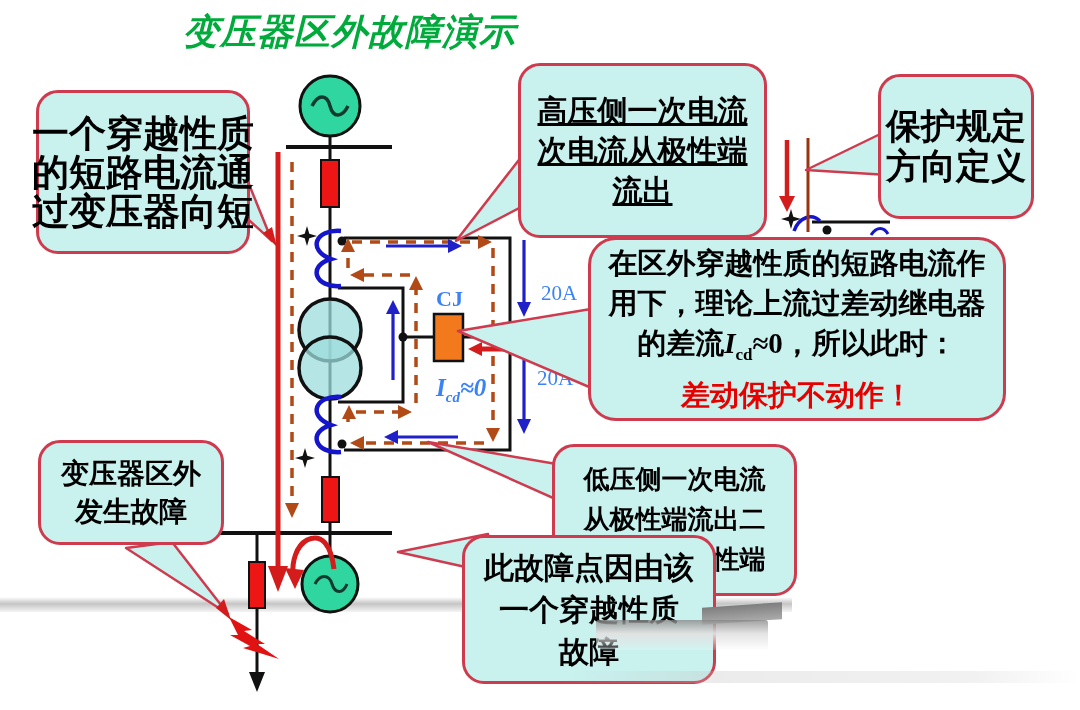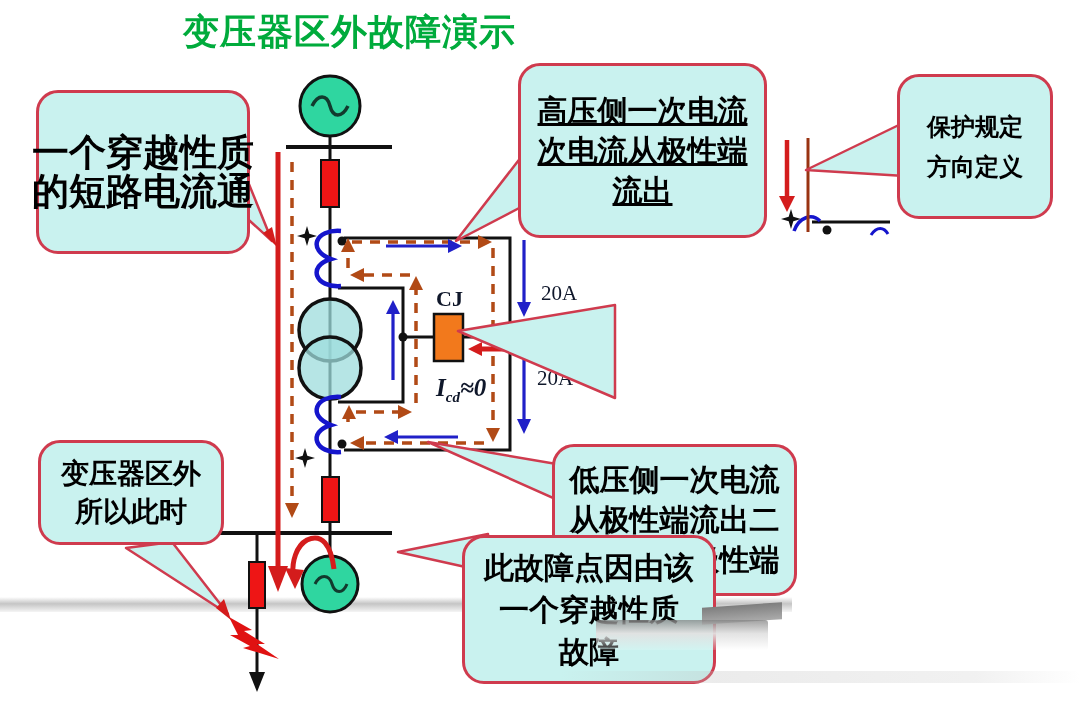--- a/index.html
+++ b/index.html
@@ -1,29 +1,29 @@
 <!DOCTYPE html>
 <html><head>
 <meta charset="utf-8">
 <style>
   html,body{margin:0;padding:0;background:#fff;}
   #page{position:relative;width:1080px;height:710px;background:#ffffff;overflow:hidden;
         font-family:"Liberation Serif","DejaVu Serif",serif;}
   #title{position:absolute;left:183px;top:8px;font-size:36px;font-weight:bold;
-         color:#00ab3c;letter-spacing:1px;z-index:1;}
+         color:#00ab3c;letter-spacing:1px;z-index:1;font-style:italic;}
   svg.layer{position:absolute;left:0;top:0;width:1080px;height:710px;}
   #diagram{z-index:1;}
   #tails{z-index:2;}
   #tail-fault-cleared{z-index:4;}
   .callout{position:absolute;background:#c9f2ef;border:3px solid #cf3b4e;border-radius:22px;
            color:#000;font-weight:bold;text-align:center;display:flex;flex-direction:column;
            justify-content:center;align-items:center;z-index:3;}
   .callout .c-line{white-space:nowrap;}
   .hl{color:#e60000;}
-  .lbl{position:absolute;z-index:1;color:#0f172a;}
+  .lbl{position:absolute;z-index:1;color:#3b82f6;}
   .icd{font-style:italic;font-size:25px;font-weight:bold;margin-top:12px;}
   .icd sub{font-size:15px;}
   #floor-band{position:absolute;left:0;top:597px;width:792px;height:15px;z-index:0;
       background:linear-gradient(to bottom,rgba(160,160,160,0),rgba(140,140,140,.5) 45%,rgba(170,170,170,.12));}
   #floor-bar{position:absolute;left:702px;top:605px;width:80px;height:17px;z-index:5;
       background:linear-gradient(to bottom,#7e7e7e,#ababab);transform:skewY(-4deg);}
   #smudge{position:absolute;left:596px;top:620px;width:172px;height:30px;z-index:6;border-radius:3px;
       background:linear-gradient(to bottom,rgba(130,130,130,.75),rgba(225,225,225,.95) 45%,rgba(255,255,255,.15));}
   #faint-strip{position:absolute;left:560px;top:671px;width:520px;height:12px;z-index:5;
       background:linear-gradient(to right,rgba(190,190,190,0),rgba(190,190,190,.3) 30%,rgba(200,200,200,.25) 80%,rgba(200,200,200,0));}
@@ -167,43 +167,52 @@
     </g>
     <g fill="#d41c1c">
       <polygon points="277,247 263,233 272,227"></polygon>
       <polygon points="231,620 216,608 224,599"></polygon>
     </g>
   </svg>
 
   <div class="callout" style="left:36px;top:90px;width:208px;height:158px;font-size:37px;line-height:39px;">
     <div class="c-line">一个穿越性质</div>
     <div class="c-line">的短路电流通</div>
+    <div class="c-line">过变压器向短</div>
   </div>
 
   <div class="callout" style="left:518px;top:63px;width:243px;height:169px;font-size:30px;line-height:40px;text-decoration:underline;">
     <div class="c-line">高压侧一次电流</div>
     <div class="c-line">次电流从极性端</div>
     <div class="c-line">流出</div>
   </div>
 
-  <div class="callout" style="left:897px;top:74px;width:150px;height:139px;font-size:24px;line-height:40px;">
+  <div class="callout" style="left:878px;top:74px;width:150px;height:139px;font-size:35px;line-height:40px;">
     <div class="c-line">保护规定</div>
     <div class="c-line">方向定义</div>
   </div>
 
-
-  <div class="callout" style="left:552px;top:444px;width:239px;height:146px;font-size:30px;line-height:40px;">
+  <div class="callout" style="left:588px;top:237px;width:412px;height:178px;font-size:29px;line-height:40px;border-radius:28px;">
+    <div class="c-line">在区外穿越性质的短路电流作</div>
+    <div class="c-line">用下，理论上流过差动继电器</div>
+    <div class="c-line">
+      <span>的差流</span><i>I</i><sub style="font-size:17px;">cd</sub><span>≈0，所以此时：</span>
+    </div>
+    <div class="c-line hl">差动保护不动作！</div>
+  </div>
+
+  <div class="callout" style="left:552px;top:444px;width:239px;height:146px;font-size:26px;line-height:40px;">
     <div class="c-line">低压侧一次电流</div>
     <div class="c-line">从极性端流出二</div>
     <div class="c-line">次电流从极性端</div>
   </div>
 
   <div class="callout" style="left:38px;top:440px;width:180px;height:99px;font-size:28px;line-height:38px;">
     <div class="c-line">变压器区外</div>
-    <div class="c-line">所以此时</div>
+    <div class="c-line">发生故障</div>
   </div>
 
   <svg id="tail-fault-cleared" class="layer" viewBox="0 0 1080 710" xmlns="http://www.w3.org/2000/svg">
     <polygon points="398,552 488,534 488,572" fill="#c9f2ef" stroke="#cf3b4e" stroke-width="2.5" stroke-linejoin="round"></polygon>
   </svg>
 
   <div class="callout" style="left:462px;top:523px;width:248px;height:143px;font-size:30px;line-height:42px;z-index:4;margin-top:12px;">
     <div class="c-line">此故障点因由该</div>
     <div class="c-line">一个穿越性质</div>
     <div class="c-line">故障</div>

